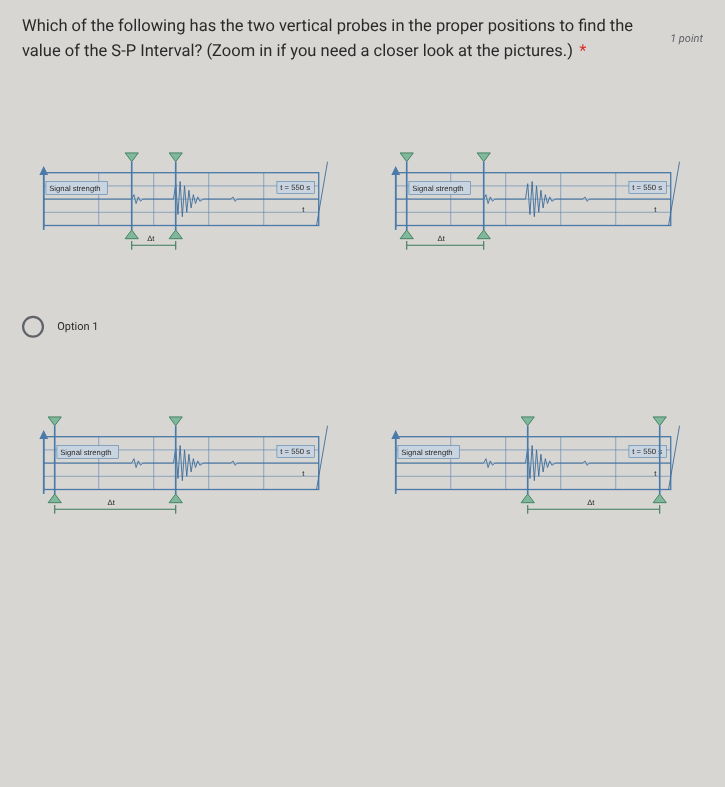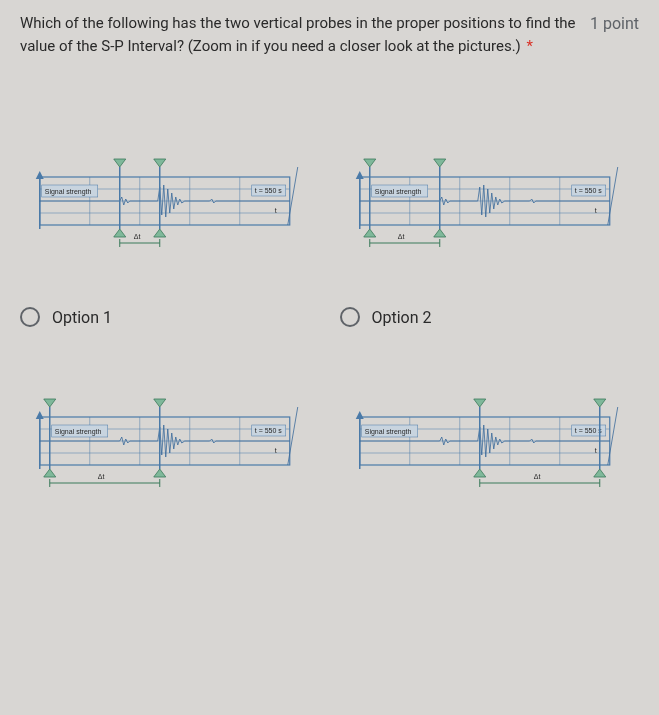--- a/index.html
+++ b/index.html
@@ -10,39 +10,40 @@
     body {
       font-family: 'Google Sans', Roboto, Arial, sans-serif;
       background: #d8d6d3;
       width: 659px;
       height: 715px;
       padding: 12px 20px;
       color: #2a2a2a;
     }
     .question-header {
       display: flex;
-      align-items: flex-start;
+      align-items: center;
       gap: 8px;
-      margin-bottom: 60px;
+      margin-bottom: 40px;
     }
     .question-text {
       font-size: 15px;
       line-height: 1.5;
       color: #2a2a2a;
       flex: 1;
     }
     .asterisk {
       color: #d93025;
       margin-left: 2px;
     }
     .points {
-      font-size: 16px;
+      font-size: 10px;
       color: #5f6368;
       white-space: nowrap;
       margin-top: 2px;
+      font-style: italic;
     }
     .options-grid {
       display: grid;
       grid-template-columns: 1fr 1fr;
       gap: 30px 20px;
     }
     .option-cell {
       display: flex;
       flex-direction: column;
     }
@@ -60,21 +61,21 @@
       cursor: pointer;
     }
     .radio-circle {
       width: 20px;
       height: 20px;
       border: 2px solid #5f6368;
       border-radius: 50%;
       flex-shrink: 0;
     }
     .option-label {
-      font-size: 16px;
+      font-size: 10px;
       color: #2a2a2a;
     }
     svg {
       width: 100%;
       height: 100%;
     }
     .grid-line {
       stroke: #4a7aa8;
       stroke-width: 0.5;
     }
@@ -203,24 +204,20 @@
 
         <line x1="90" y1="10" x2="90" y2="72" class="probe-line"></line>
         <polygon points="90,10 84,2 96,2" class="probe-tri-down"></polygon>
         <polygon points="90,72 84,80 96,80" class="probe-tri-up"></polygon>
         <line x1="20" y1="86" x2="90" y2="86" class="delta-line"></line>
         <line x1="20" y1="82" x2="20" y2="90" class="delta-line"></line>
         <line x1="90" y1="82" x2="90" y2="90" class="delta-line"></line>
         <text x="48" y="82" class="label-text">Δt</text>
       </svg>
     </div>
-    <div class="radio-row">
-      <div class="radio-circle"></div>
-      <span class="option-label">Option 2</span>
-    </div>
   </div>
 
   <div class="option-cell">
     <div class="seismogram">
       <svg viewBox="0 0 280 100">
         <rect x="10" y="20" width="250" height="48" class="grid-border"></rect>
         <line x1="10" y1="32" x2="260" y2="32" class="grid-line"></line>
         <line x1="10" y1="44" x2="260" y2="44" class="grid-line"></line>
         <line x1="10" y1="56" x2="260" y2="56" class="grid-line"></line>
         <line x1="60" y1="20" x2="60" y2="68" class="grid-line"></line>

